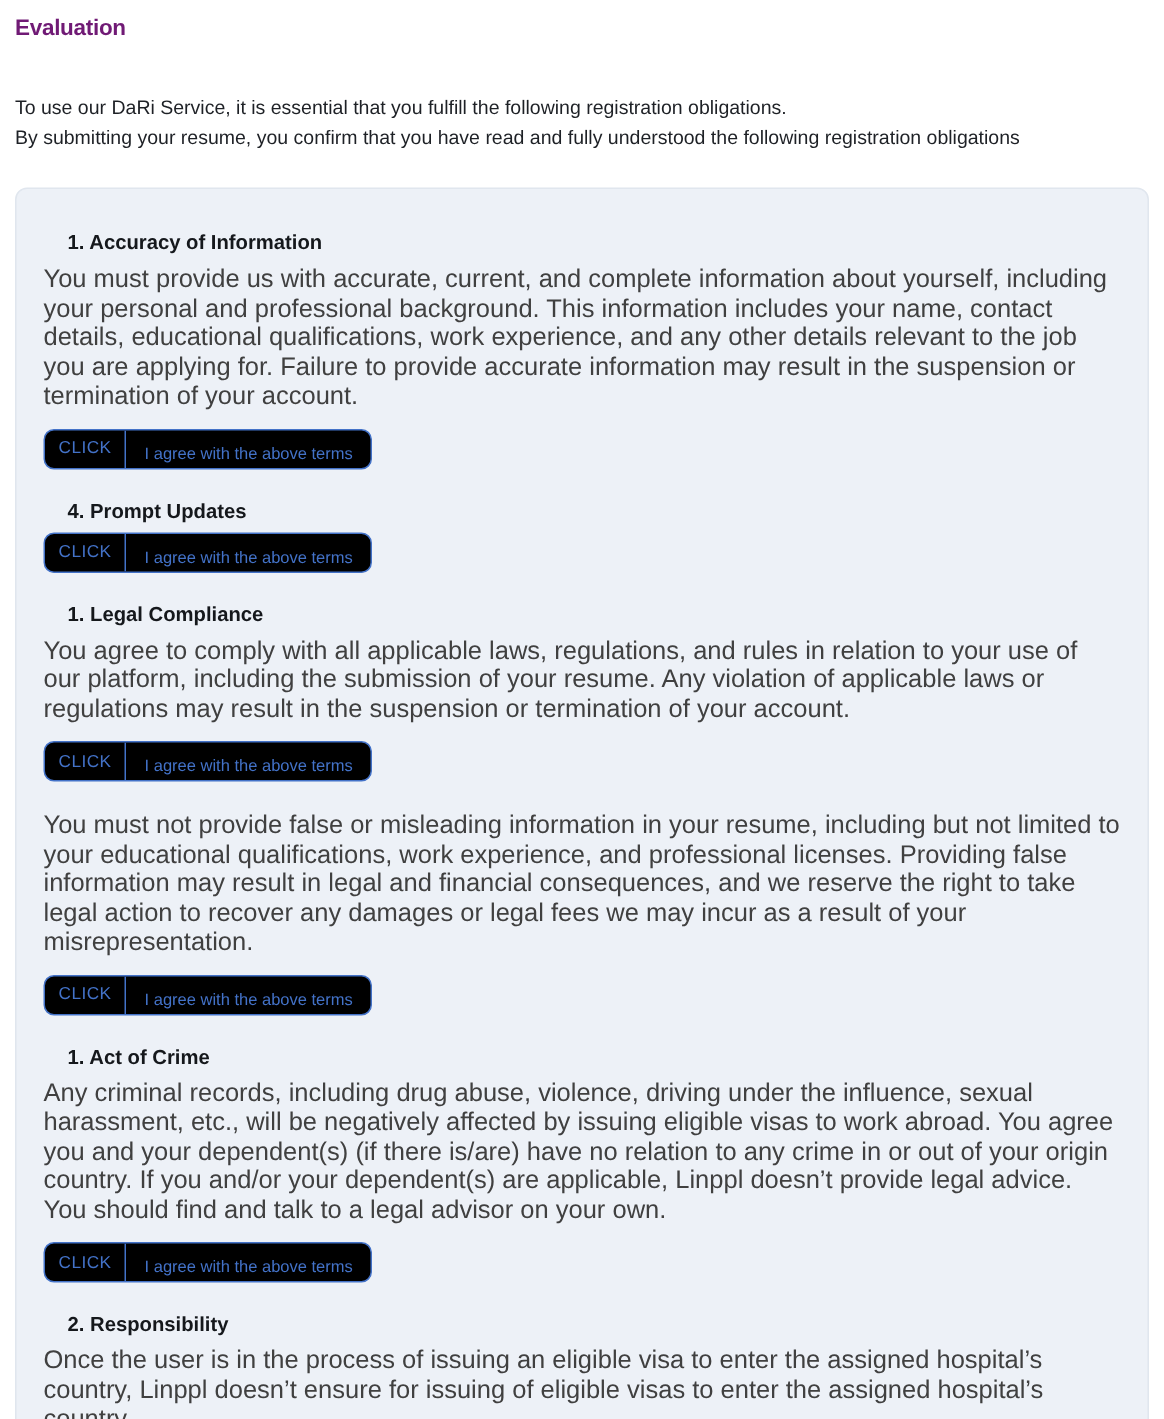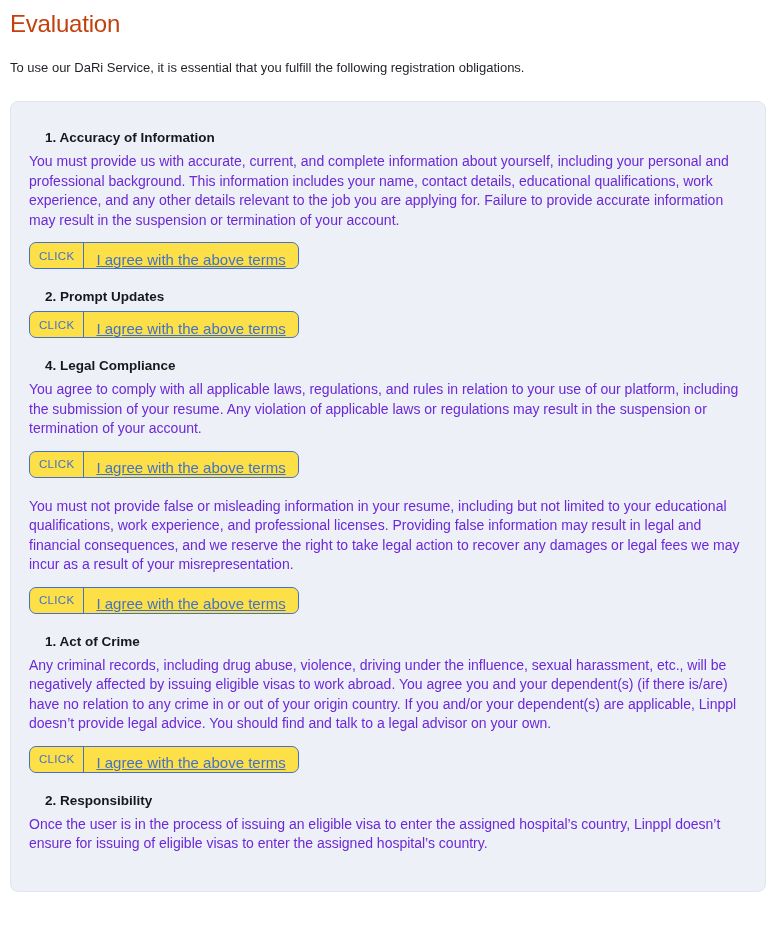--- a/index.html
+++ b/index.html
@@ -7,29 +7,29 @@
   body {
     width: 776px;
     min-height: 946px;
     background: #ffffff;
     font-family: "Liberation Sans", sans-serif;
     color: #1e2126;
   }
   .page { padding: 8px 10px 14px 10px; }
 
   .page-title {
-    font-size: 24px;
-    font-weight: 400;
-    color: #c2410c;
+    font-size: 15px;
+    font-weight: 700;
+    color: #701a75;
     margin: 2px 0 0 0;
     letter-spacing: -0.2px;
   }
 
   .intro {
-    margin-top: 20px;
+    margin-top: 35px;
     font-size: 13px;
     line-height: 20px;
     color: #1e2126;
   }
   .intro-line { margin: 0; }
 
   .terms-card {
     margin-top: 23px;
     background: #edf1f7;
     border: 1px solid #e0e6ee;
@@ -41,33 +41,33 @@
   .section:last-child { margin-bottom: 0; }
 
   .section-heading {
     font-size: 13.5px;
     font-weight: 700;
     color: #15181c;
     margin: 0 0 6px 16px;
     line-height: 17px;
   }
   .section-body {
-    font-size: 14px;
+    font-size: 17px;
     line-height: 19.5px;
-    color: #6d28d9;
+    color: #404040;
     margin: 0 0 12px 0;
     max-width: 720px;
   }
 
   button.agree-btn {
     display: inline-flex;
     align-items: stretch;
     height: 27px;
     padding: 0;
-    background: #fde047;
+    background: #000000;
     border: 1px solid #4372c8;
     border-radius: 7px;
     color: #4372c8;
     font-family: inherit;
     cursor: pointer;
     overflow: hidden;
   }
   .agree-btn .seg-click {
     display: flex; align-items: center;
     padding: 0 9px;
@@ -75,58 +75,58 @@
     letter-spacing: 0.3px;
   }
   .agree-btn .seg-divider {
     width: 1px;
     background: #4372c8;
     align-self: stretch;
   }
   .agree-btn .seg-label {
     display: flex; align-items: center;
     padding: 16px 12px;
-    font-size: 15px;
-    text-decoration: underline;
+    font-size: 11px;
   }
 </style>
 </head>
 <body>
 
 <div class="page">
 
   <h1 class="page-title">Evaluation</h1>
 
   <div class="intro">
     <p class="intro-line">To use our DaRi Service, it is essential that you fulfill the following registration obligations.</p>
+    <p class="intro-line">By submitting your resume, you confirm that you have read and fully understood the following registration obligations</p>
   </div>
 
   <div class="terms-card">
 
     <section class="section">
       <h2 class="section-heading">1. Accuracy of Information</h2>
       <p class="section-body">You must provide us with accurate, current, and complete information about yourself, including your personal and professional background. This information includes your name, contact details, educational qualifications, work experience, and any other details relevant to the job you are applying for. Failure to provide accurate information may result in the suspension or termination of your account.</p>
       <button class="agree-btn">
         <span class="seg-click">CLICK</span>
         <span class="seg-divider"></span>
         <span class="seg-label">I agree with the above terms</span>
       </button>
     </section>
 
     <section class="section">
-      <h2 class="section-heading">2. Prompt Updates</h2>
+      <h2 class="section-heading">4. Prompt Updates</h2>
       <button class="agree-btn">
         <span class="seg-click">CLICK</span>
         <span class="seg-divider"></span>
         <span class="seg-label">I agree with the above terms</span>
       </button>
     </section>
 
     <section class="section">
-      <h2 class="section-heading">4. Legal Compliance</h2>
+      <h2 class="section-heading">1. Legal Compliance</h2>
       <p class="section-body">You agree to comply with all applicable laws, regulations, and rules in relation to your use of our platform, including the submission of your resume. Any violation of applicable laws or regulations may result in the suspension or termination of your account.</p>
       <button class="agree-btn">
         <span class="seg-click">CLICK</span>
         <span class="seg-divider"></span>
         <span class="seg-label">I agree with the above terms</span>
       </button>
     </section>
 
     <section class="section">
       <p class="section-body">You must not provide false or misleading information in your resume, including but not limited to your educational qualifications, work experience, and professional licenses. Providing false information may result in legal and financial consequences, and we reserve the right to take legal action to recover any damages or legal fees we may incur as a result of your misrepresentation.</p>

